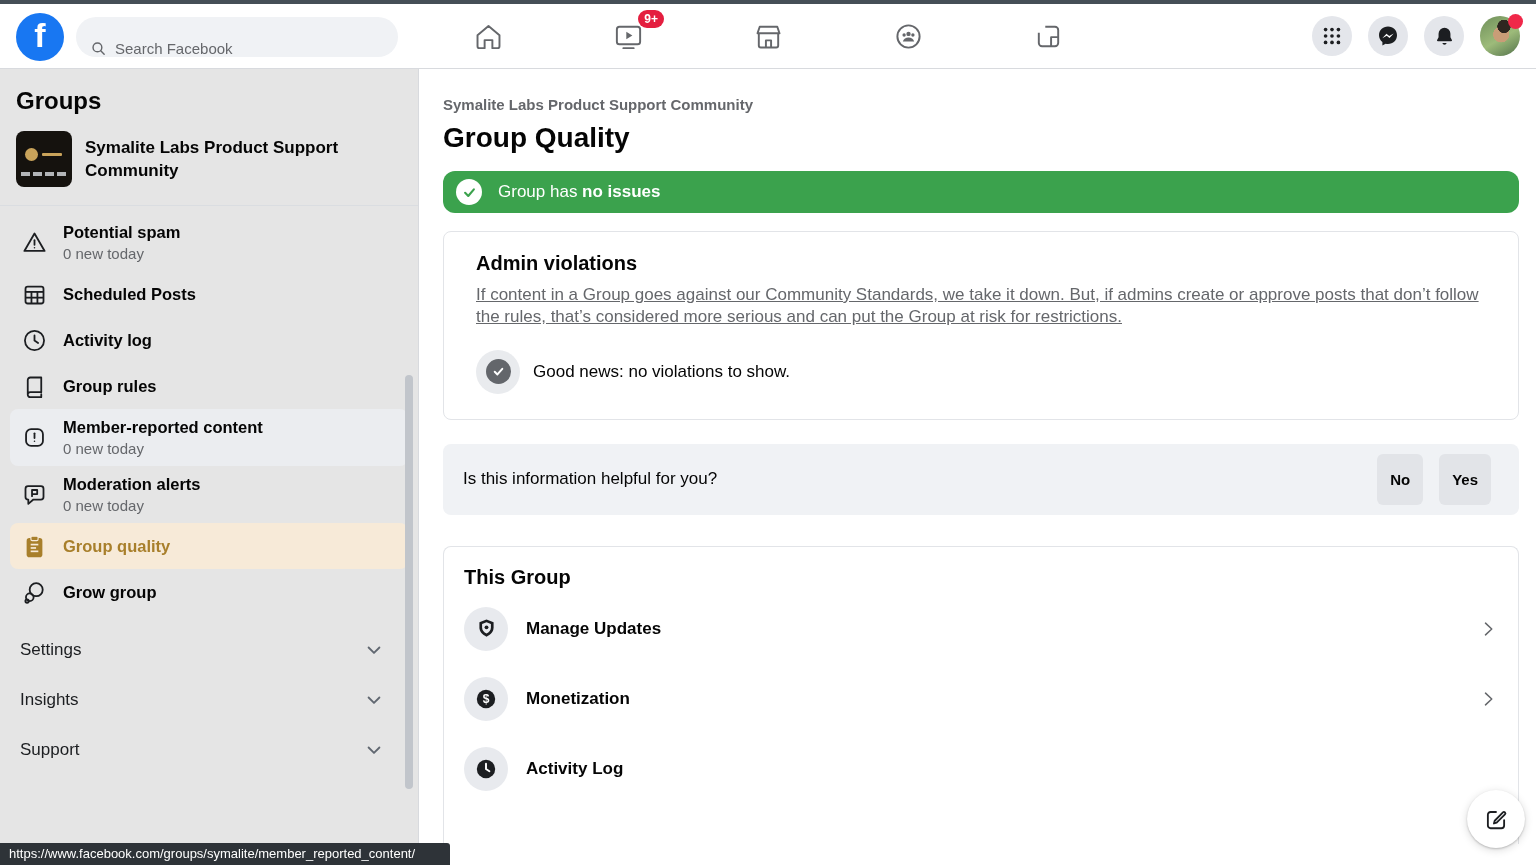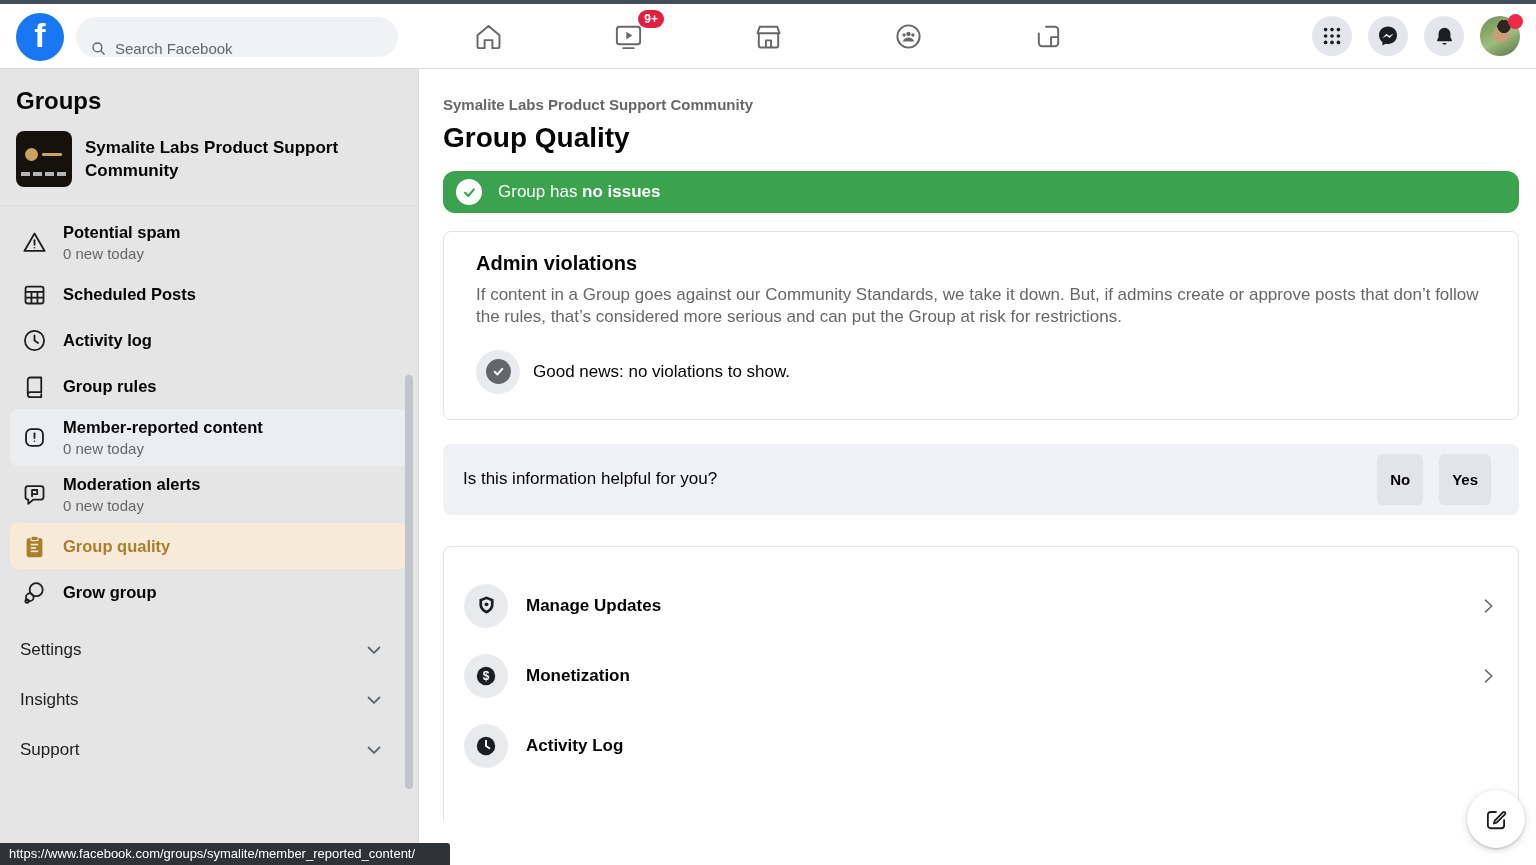--- a/index.html
+++ b/index.html
@@ -70,21 +70,21 @@
   .crumb { font-size:15px; font-weight:600; color:#65676b; }
   .pg-title { font-size:28px; font-weight:700; margin-top:9px; }
 
   .banner { margin-top:17px; height:42px; background:#3ba24d; border-radius:12px; display:flex; align-items:center; gap:16px; padding:0 13px; color:#fff; font-size:17px; }
   .banner b { font-weight:700; }
   .banner-check { width:26px; height:26px; background:#fff; border-radius:50%; display:grid; place-items:center; color:#3ba24d; }
 
   .card { background:#fff; border:1px solid #e2e4e8; border-radius:8px; }
   .av-card { margin-top:18px; padding:20px 32px 25px; }
   .av-title { font-size:20px; font-weight:700; }
-  .av-body { font-size:17px; color:#65676b; line-height:1.32; margin-top:9px; max-width:1040px; }
+  .av-body { font-size:17px; color:#65676b; line-height:1.32; margin-top:9px; max-width:1040px;text-decoration:underline; }
   .av-status { display:flex; align-items:center; gap:13px; margin-top:21px; }
   .badge-outer { width:44px; height:44px; border-radius:50%; background:#e9ebee; display:grid; place-items:center; }
   .badge-inner { width:25px; height:25px; border-radius:50%; background:#63666b; display:grid; place-items:center; color:#fff; }
   .av-status .txt { font-size:17px; color:#050505; }
 
   .feedback { margin-top:24px; background:#f0f2f5; border-radius:8px; height:71px; display:flex; align-items:center; padding:0 28px 0 20px; }
   .fb-q { font-size:17px; font-weight:500; flex:1; }
   .fb-btn { background:#e2e4e8; border:none; border-radius:6px; height:51px; padding:0 13px; font-size:15px; font-weight:600;
     color:#050505; font-family:inherit; cursor:pointer; }
   .fb-btn + .fb-btn { margin-left:16px; }
@@ -372,20 +372,21 @@
     </div>
   </section>
 
   <section class="feedback">
     <span class="fb-q">Is this information helpful for you?</span>
     <button class="fb-btn">No</button>
     <button class="fb-btn">Yes</button>
   </section>
 
   <section class="card tg-card">
+    <h3 class="tg-title">This Group</h3>
     <div class="tg-list">
 
 
       <div class="tg-row">
         <span class="tg-icon">
           <svg width="23" height="23" viewBox="0 0 24 24">
               <path d="M12 2.6 l7.4 2.8 v5.4 c0 4.8 -3.1 8 -7.4 9.7 -4.3 -1.7 -7.4 -4.9 -7.4 -9.7 V5.4 Z" fill="currentColor"></path>
               <path d="M12 5.6 l4.6 1.8 v3.5 c0 3 -1.9 5 -4.6 6.2 -2.7 -1.2 -4.6 -3.2 -4.6 -6.2 V7.4 Z" fill="#e8eaee"></path>
               <circle cx="12" cy="10.8" r="2" fill="currentColor"></circle>
             </svg>

